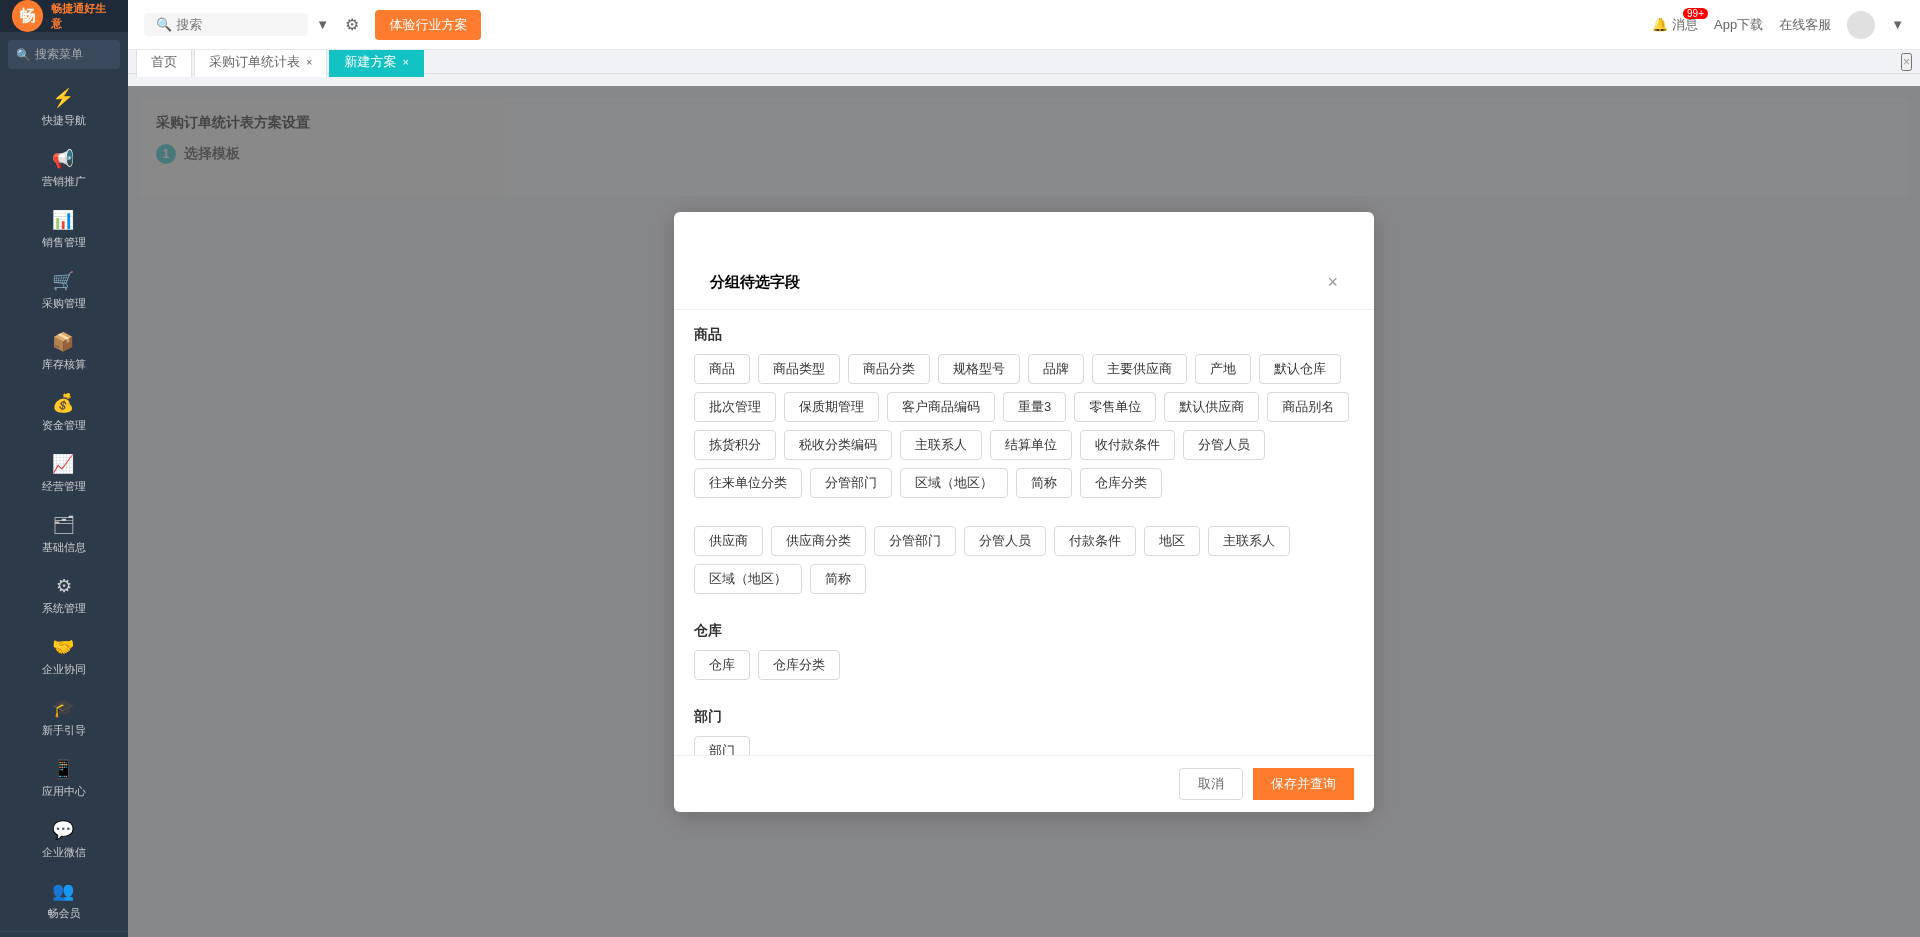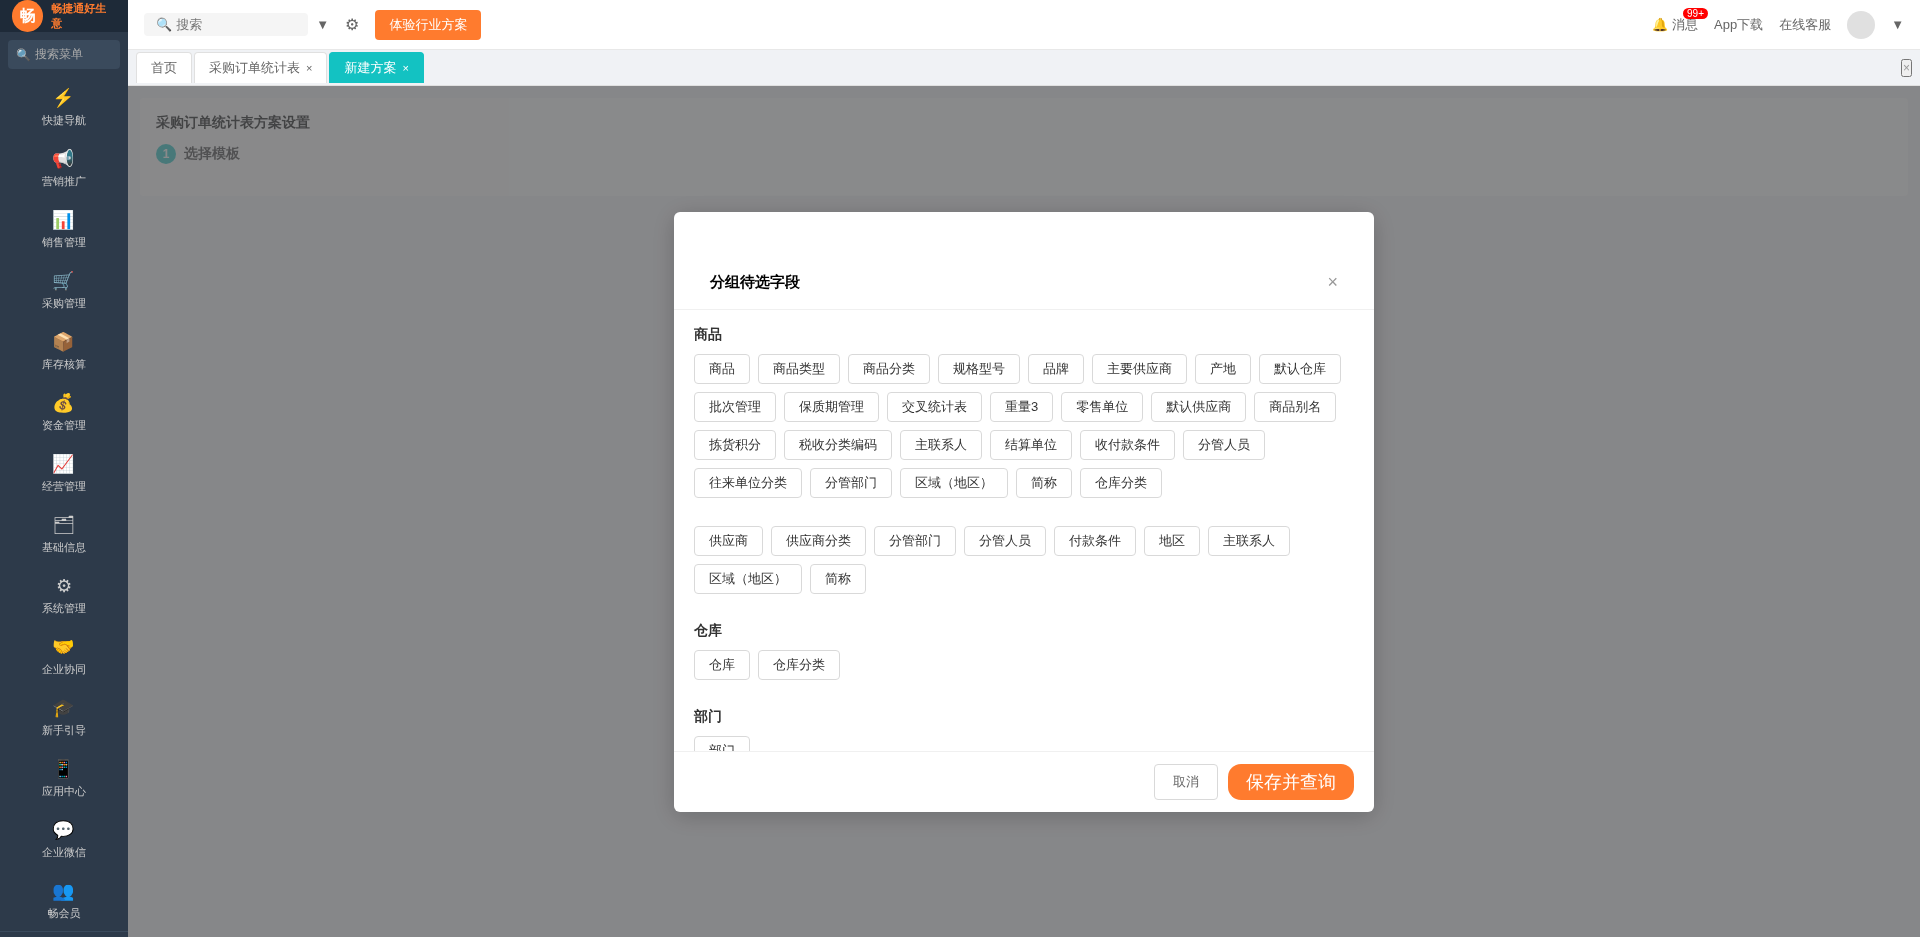--- a/index.html
+++ b/index.html
@@ -28,21 +28,21 @@
     .header-dropdown { display: flex; align-items: center; gap: 4px; color: #666; cursor: pointer; font-size: 13px; }
     .header-settings { margin-left: 8px; cursor: pointer; font-size: 16px; color: #666; }
     .header-trial { margin-left: 8px; background: #ff7b2e; color: white; border: none; border-radius: 4px; padding: 6px 14px; cursor: pointer; font-size: 13px; }
     .header-right { margin-left: auto; display: flex; align-items: center; gap: 16px; color: #666; font-size: 13px; }
     .header-badge { position: relative; cursor: pointer; }
     .badge-count { position: absolute; top: -8px; right: -10px; background: #f00; color: white; border-radius: 10px; font-size: 10px; padding: 0 4px; min-width: 16px; text-align: center; }
     .header-avatar { width: 28px; height: 28px; background: #e0e0e0; border-radius: 50%; cursor: pointer; }
 
     
     .tabs {
-      position: fixed; left: 128px; top: 50px; right: 0; height: 36px; background: #f0f2f5; display: flex; align-items: center; padding: 0 8px; border-bottom: 1px solid #e0e0e0; z-index: 98; gap: 2px;
+      position: fixed; left: 128px; top: 50px; right: 0; height: 24px; background: #f0f2f5; display: flex; align-items: center; padding: 0 8px; border-bottom: 1px solid #e0e0e0; z-index: 98; gap: 2px;
     }
     .tab { display: flex; align-items: center; padding: 6px 14px; background: #fff; border-radius: 4px 4px 0 0; font-size: 13px; cursor: pointer; gap: 6px; border: 1px solid #e0e0e0; border-bottom: none; color: #666; }
     .tab.active { background: #13c2c2; color: white; border-color: #13c2c2; }
     .tab-close { font-size: 11px; cursor: pointer; }
     .tabs-close-all { margin-left: auto; font-size: 12px; color: #999; cursor: pointer; display: flex; align-items: center; gap: 4px; }
 
     
     .main { position: absolute; left: 128px; top: 86px; right: 0; bottom: 0; background: #f5f6fa; padding: 12px; overflow: hidden; }
 
     
@@ -55,21 +55,21 @@
     .modal {
       background: #fff; border-radius: 6px; width: 700px; max-height: 600px; display: flex; flex-direction: column; box-shadow: 0 4px 24px rgba(0,0,0,0.2);
     }
     .modal-header {
       display: flex; align-items: center; justify-content: space-between; padding: 16px 36px; border-bottom: 1px solid #f0f0f0; font-size: 15px; font-weight: bold; flex-shrink: 0; margin-top: 44px;
     }
     .modal-close { cursor: pointer; font-size: 18px; color: #999; background: none; border: none; }
     .modal-body { padding: 16px 20px; overflow-y: auto; flex: 1; }
     .modal-footer { padding: 12px 20px; border-top: 1px solid #f0f0f0; display: flex; justify-content: flex-end; gap: 10px; flex-shrink: 0; }
     .modal-footer .btn-cancel { background: #fff; border: 1px solid #d9d9d9; border-radius: 4px; padding: 6px 18px; cursor: pointer; font-size: 13px; color: #666; }
-    .modal-footer .btn-save { background: #ff7b2e; border: none; border-radius: 13px; padding: 6px 18px; cursor: pointer; font-size: 18px; color: white; }
+    .modal-footer .btn-save { background: #ff7b2e; border: none; border-radius: 0; padding: 6px 18px; cursor: pointer; font-size: 13px; color: white; }
 
     
     .field-group { margin-bottom: 28px; }
     .field-group-title { font-size: 14px; font-weight: bold; color: #333; margin-bottom: 10px; }
     .field-items { display: flex; flex-wrap: wrap; gap: 8px; }
     .field-item {
       border: 1px solid #d9d9d9; border-radius: 4px; padding: 5px 14px; font-size: 13px; color: #333; cursor: pointer; background: #fff; white-space: nowrap;
     }
 
     
@@ -230,21 +230,21 @@
             <span class="field-item">商品</span>
             <span class="field-item">商品类型</span>
             <span class="field-item">商品分类</span>
             <span class="field-item">规格型号</span>
             <span class="field-item">品牌</span>
             <span class="field-item">主要供应商</span>
             <span class="field-item">产地</span>
             <span class="field-item">默认仓库</span>
             <span class="field-item">批次管理</span>
             <span class="field-item">保质期管理</span>
-            <span class="field-item">交叉统计表</span>
+            <span class="field-item">客户商品编码</span>
             <span class="field-item">重量3</span>
             <span class="field-item">零售单位</span>
             <span class="field-item">默认供应商</span>
             <span class="field-item">商品别名</span>
             <span class="field-item">拣货积分</span>
             <span class="field-item">税收分类编码</span>
             <span class="field-item">主联系人</span>
             <span class="field-item">结算单位</span>
             <span class="field-item">收付款条件</span>
             <span class="field-item">分管人员</span>

